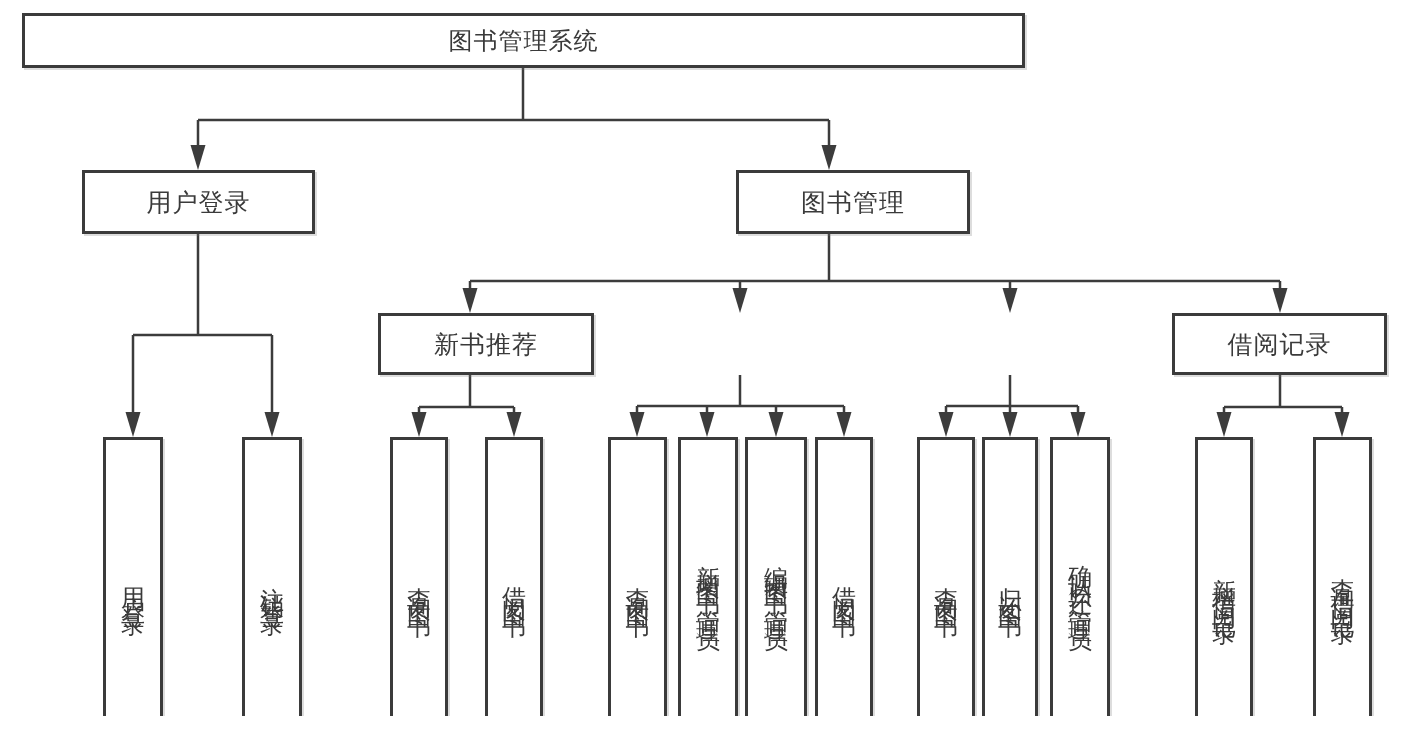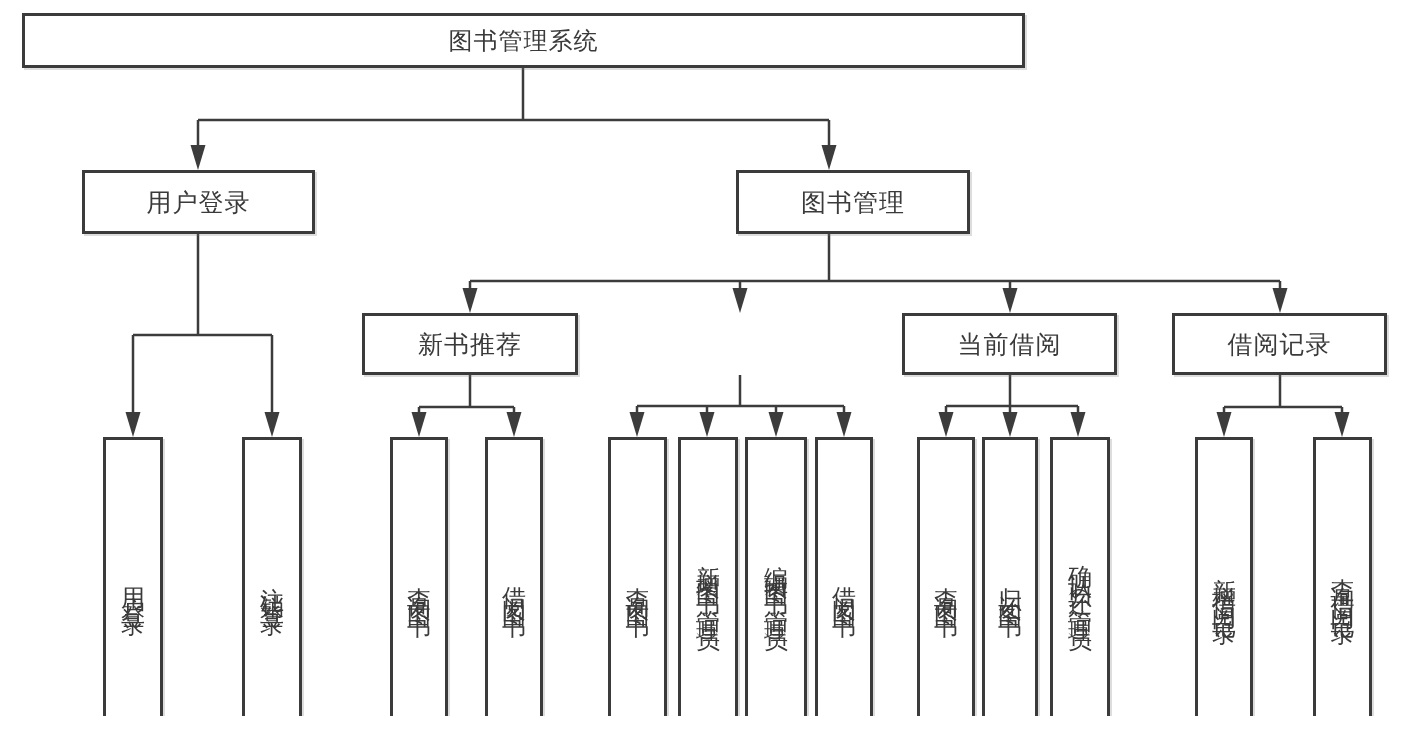--- a/index.html
+++ b/index.html
@@ -86,22 +86,21 @@
       <polygon points="1216.5,412 1231.5,412 1224,437"></polygon>
       <polygon points="1334.5,412 1349.5,412 1342,437"></polygon>
     </g>
   </svg>
 
   <div class="box title" style="left:22px;top:13px;width:1003px;height:55px;">图书管理系统</div>
 
   <div class="box" style="left:82px;top:170px;width:233px;height:64px;">用户登录</div>
   <div class="box" style="left:712px;top:170px;width:234px;height:64px;margin-left:24px;">图书管理</div>
 
-  <div class="box" style="left:362px;top:313px;width:216px;height:62px;">新书推荐</div>
-  <div class="box" style="left:902px;top:313px;width:215px;height:62px;">当前借阅</div>
+  <div class="box" style="left:378px;top:313px;width:216px;height:62px;">新书推荐</div>
   <div class="box" style="left:1172px;top:313px;width:215px;height:62px;">借阅记录</div>
 
   <div class="box v" style="left:103px;top:437px;width:60px;height:298px;">
     <span class="vtext">用户登录</span>
   </div>
   <div class="box v" style="left:242px;top:437px;width:60px;height:298px;">
     <span class="vtext">注销登录</span>
   </div>
 
   <div class="box v" style="left:390px;top:437px;width:58px;height:298px;">

